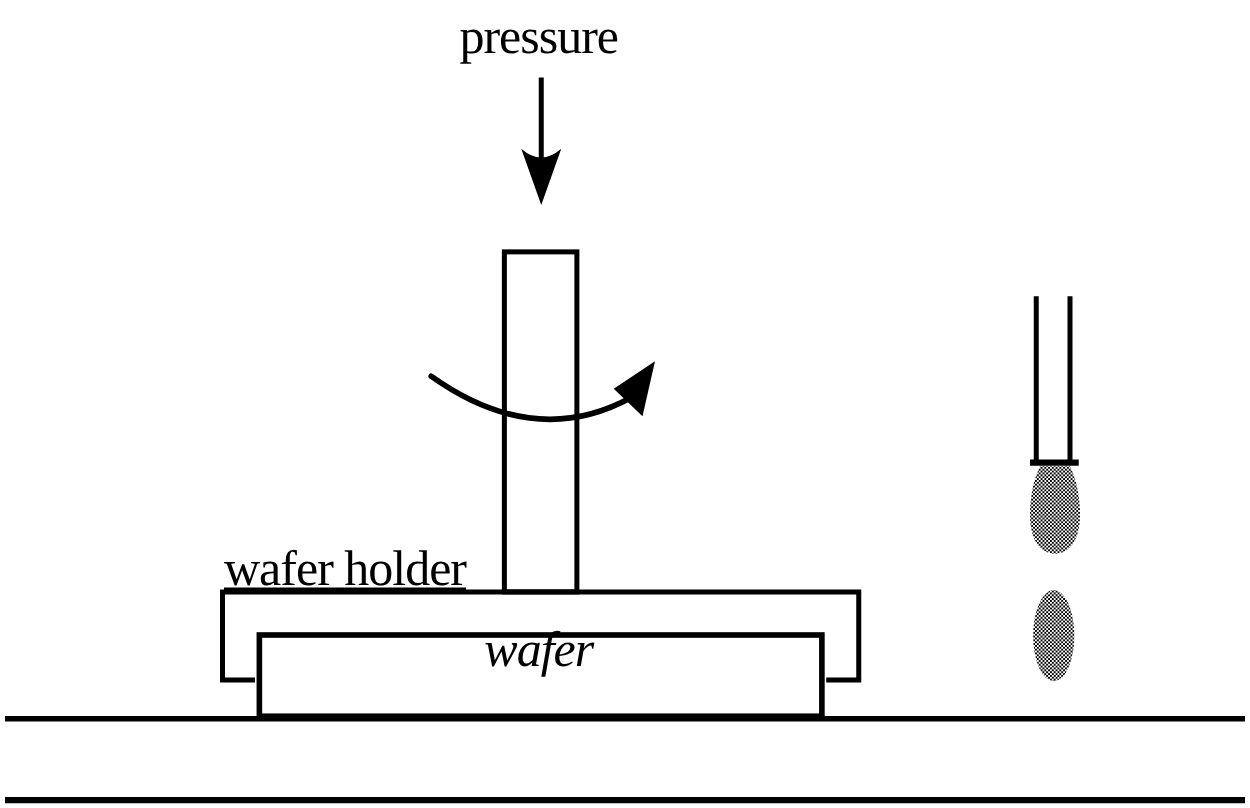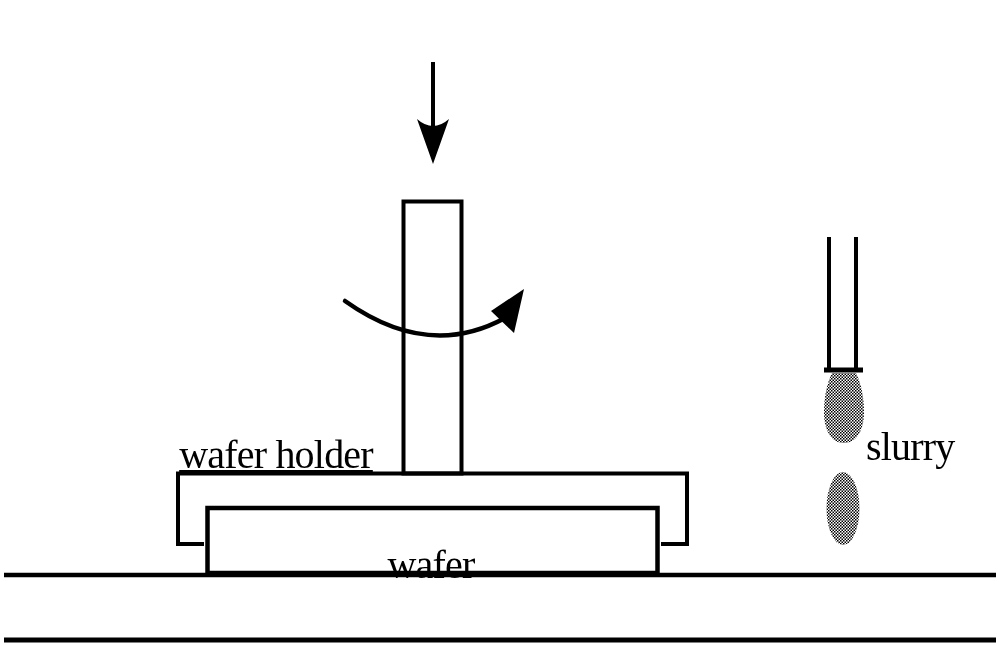--- a/index.html
+++ b/index.html
@@ -74,21 +74,21 @@
         <line x1="829" y1="237" x2="829" y2="370"></line>
         <line x1="856" y1="237" x2="856" y2="370"></line>
         <line x1="824" y1="370" x2="863" y2="370" stroke-width="5"></line>
       </g>
 
       <path d="M832 373 L856 373 C861 383 864 397 864 412 C864 431 856 443 844 443 C831 443 824 430 824 412 C824 397 827 383 832 373 Z" fill="url(#halftone)" stroke="none"></path>
       <ellipse cx="843" cy="508.5" rx="16.5" ry="36.5" fill="url(#halftone)" stroke="none"></ellipse>
     </g>
   </svg>
 
+  <div class="label" style="left: 431px; top: 9px;">pressure</div>
 
   <div class="label" style="left: 276px; top: 435px; text-decoration: underline;">wafer holder</div>
 
-  <div class="label" style="left: 431px; top: 545px;">wafer</div>
+  <div class="label" style="left: 431px; top: 500px; font-style: italic;">wafer</div>
 
 
-  <div class="label left-anchored" style="left: 866px; top: 427px;">slurry</div>
 
 </div>
 
 </body></html>

